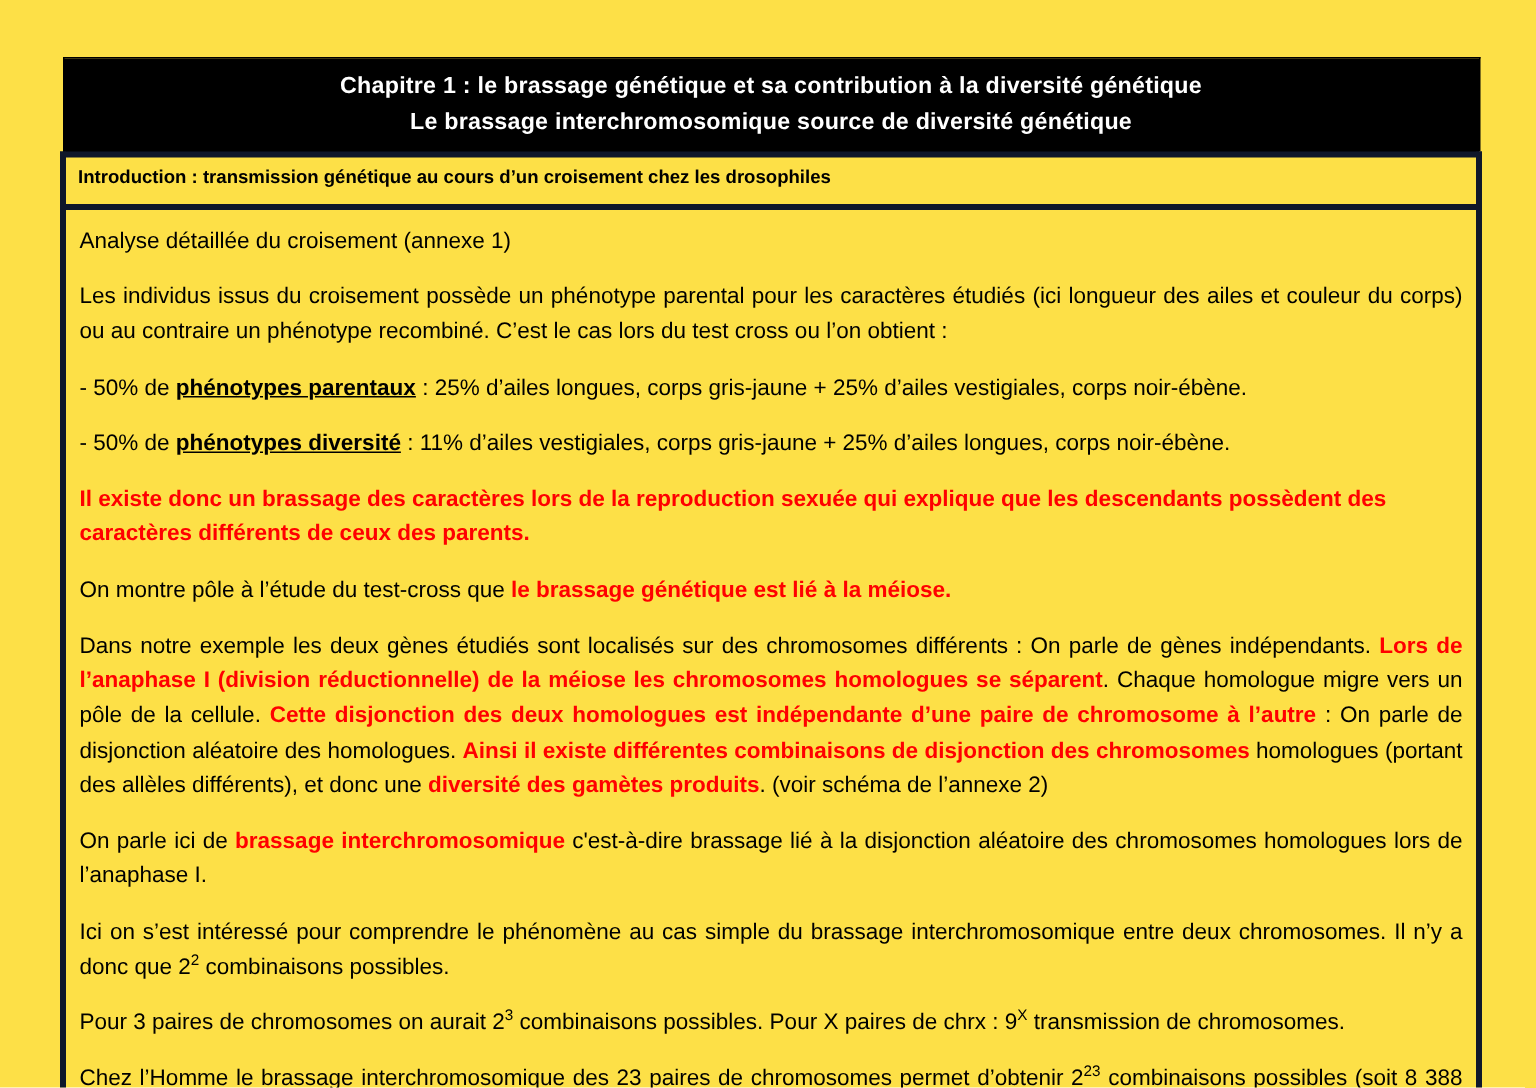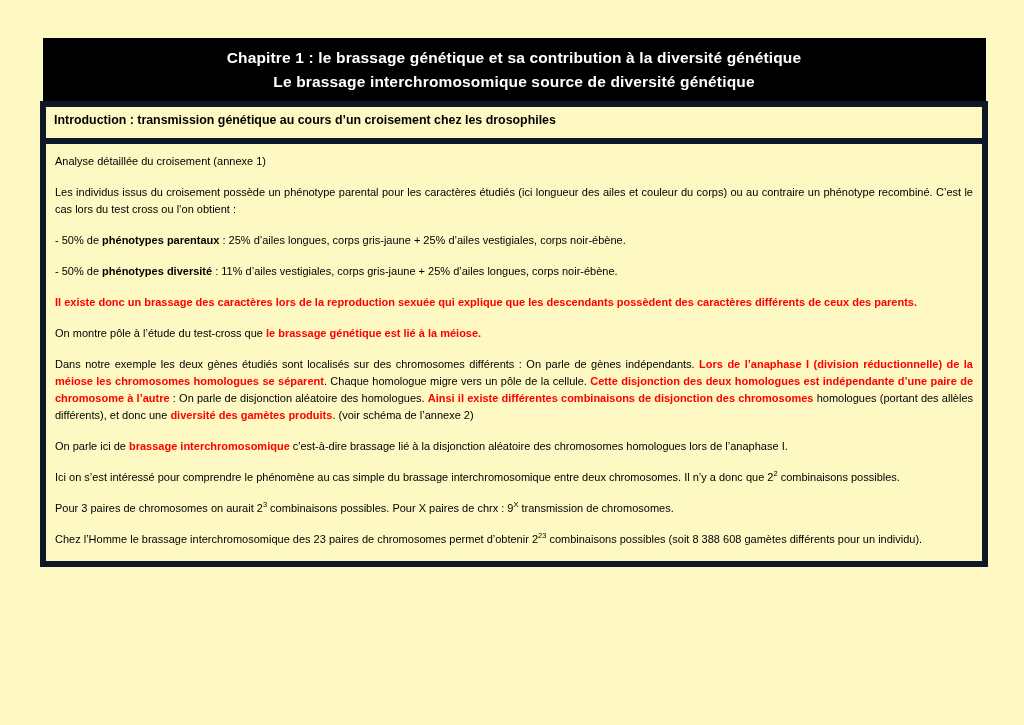--- a/index.html
+++ b/index.html
@@ -11,32 +11,32 @@
     width: 1024px;
     height: 725px;
     font-family: "Liberation Sans", sans-serif;
     color: #000000;
     overflow: hidden;
   }
   .page {
     position: relative;
     width: 1024px;
     height: 725px;
-    background: #fef9c3;
+    background: #fde047;
   }
   .doc-table {
     position: absolute;
     left: 40px;
     top: 38px;
     width: 948px;
     border-collapse: collapse;
     table-layout: fixed;
   }
   .doc-table td {
-    border: 6px solid #0f172a;
+    border: 4px solid #0f172a;
     padding: 0;
     vertical-align: top;
   }
   
   .title-cell {
     background: #000000;
     border: 1px solid #000000 !important;
     padding: 7px 10px 8px 10px !important;
     text-align: center;
   }
@@ -55,32 +55,32 @@
     font-weight: bold;
     font-size: 12.4px;
     line-height: 1.35;
   }
   
   .body-cell {
     padding: 9px 9px 12px 9px !important;
   }
   p.para {
     margin: 0 0 14px 0;
-    font-size: 11px;
+    font-size: 15px;
     line-height: 1.55;
     text-align: left;
   }
   p.para:last-child {
     margin-bottom: 0;
   }
   p.justify {
     text-align: justify;
     text-justify: inter-word;
   }
-  .b { font-weight: bold; }
+  .b { font-weight: bold; text-decoration: underline; }
   .red {
     color: #ff0000;
     font-weight: bold;
   }
   sup {
     font-size: 0.68em;
     vertical-align: super;
     line-height: 0;
   }
   .sp-1 { margin-bottom: 16px; }

